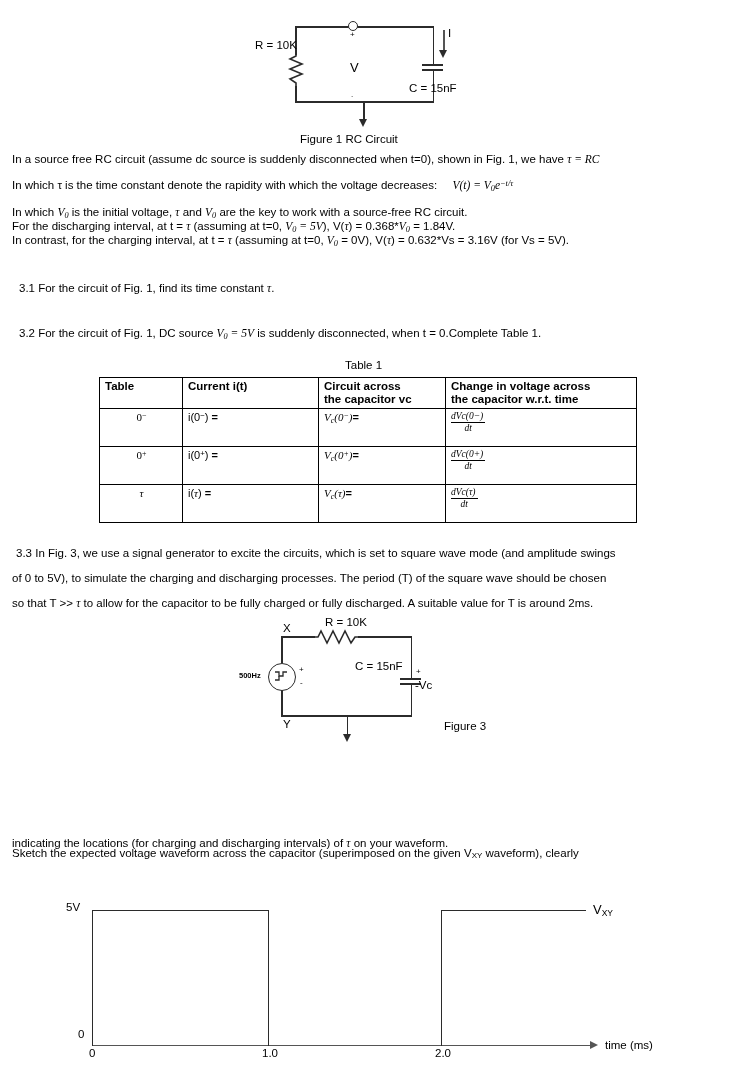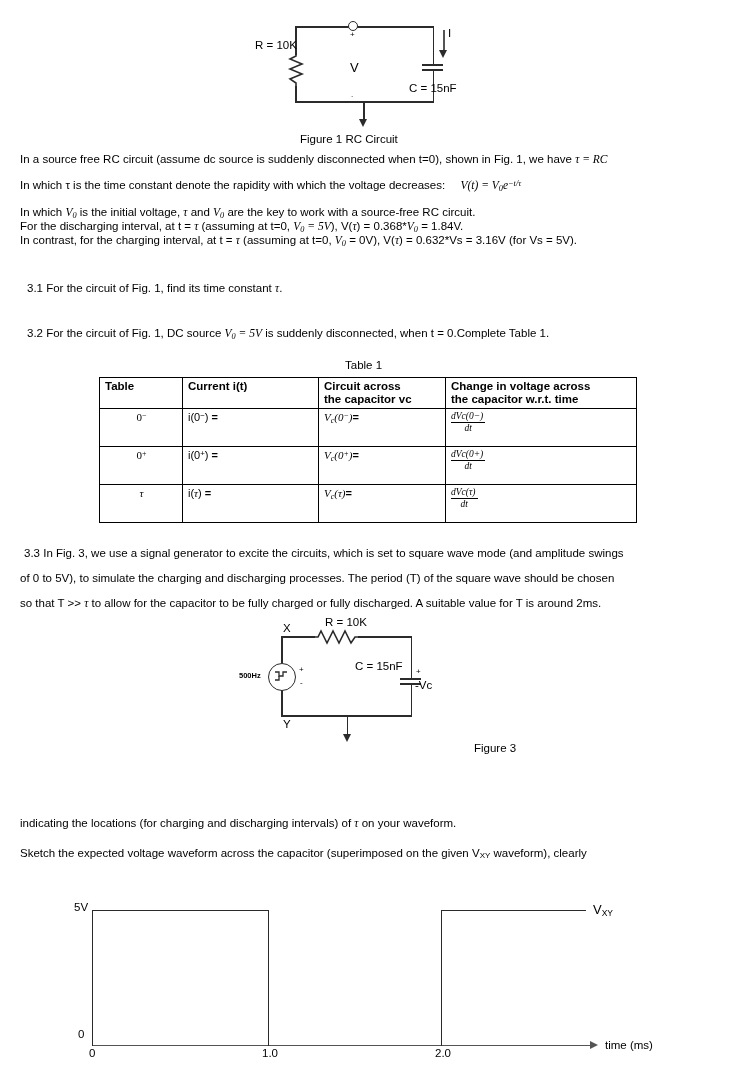--- a/index.html
+++ b/index.html
@@ -18,21 +18,20 @@
   }
   .abs { position: absolute; }
 
   
   .para {
     position: absolute;
     font-size: 11.5px;
     line-height: 14px;
     color: #000;
     white-space: nowrap;
-    margin-left: 8px;
   }
   .itser { font-family: "Liberation Serif", serif; font-style: italic; }
   sub { font-size: 0.72em; vertical-align: -0.25em; }
   sup { font-size: 0.72em; vertical-align: 0.38em; }
 
   
   .wire-h { position: absolute; background: #2b2b2b; height: 1.6px; }
   .wire-v { position: absolute; background: #2b2b2b; width: 1.6px; }
   .cap-plate { position: absolute; background: #2b2b2b; }
   .node-circle {
@@ -290,42 +289,42 @@
   <div class="lbl" style="left:283px; top:7px;">X</div>
   <div class="lbl" style="left:283px; top:103px;">Y</div>
   <div class="lbl" style="left:325px; top:1px;">R = 10K</div>
   <div class="lbl" style="left:355px; top:45px;">C = 15nF</div>
   <div class="lbl" style="left:239px; top:56px; font-size:7.5px; font-weight:bold;">500Hz</div>
   <div class="lbl lbl-sm" style="left:299px; top:50px;">+</div>
   <div class="lbl lbl-sm" style="left:300px; top:63px;">-</div>
   <div class="lbl lbl-sm" style="left:416px; top:52px;">+</div>
   <div class="lbl" style="left:415px; top:64px;">-Vc</div>
 
-  <div class="cap" style="left:444px; top:127px;margin-left:30px;">Figure 3</div>
+  <div class="cap" style="left:444px; top:105px;">Figure 3</div>
 </div>
 
 <div class="para" style="left:12px; top:846px;">
   <span>Sketch the expected voltage waveform across the capacitor (superimposed on the given V</span><span style="font-size:8px; vertical-align:-0.1em;">XY</span><span> waveform), clearly</span>
 </div>
-<div class="para" style="left:12px; top:816px;">
+<div class="para" style="left:12px; top:836px;">
   indicating the locations (for charging and discharging intervals) of <span class="itser">τ</span> on your waveform.
 </div>
 
 <div class="abs" style="left:0px; top:890px; width:729px; height:189px;">
 
   <div class="wire-h" style="left:92px; top:155px; width:500px; height:1.4px; background:#555;"></div>
   <div class="arrow-right" style="left:590px; top:151px; border-left-color:#555;"></div>
 
   <div class="wire-v" style="left:92px; top:20px; height:136px; width:1.4px; background:#2b2b2b;"></div>
   <div class="wire-h" style="left:92px; top:20px; width:177px; height:1.4px; background:#2b2b2b;"></div>
   <div class="wire-v" style="left:268px; top:20px; height:136px; width:1.4px; background:#2b2b2b;"></div>
   <div class="wire-v" style="left:441px; top:20px; height:136px; width:1.4px; background:#2b2b2b;"></div>
   <div class="wire-h" style="left:441px; top:20px; width:145px; height:1.4px; background:#2b2b2b;"></div>
 
-  <div class="lbl" style="left:66px; top:11px;margin-left:8px;">5V</div>
+  <div class="lbl" style="left:66px; top:11px;">5V</div>
   <div class="lbl" style="left:78px; top:138px;">0</div>
 
   <div class="lbl" style="left:89px; top:157px;">0</div>
   <div class="lbl" style="left:262px; top:157px;">1.0</div>
   <div class="lbl" style="left:435px; top:157px;">2.0</div>
 
   <div class="lbl" style="left:605px; top:149px;">time (ms)</div>
 
   <div class="lbl" style="left:593px; top:12px;">
     <span style="font-size:13px;">V</span><span style="font-size:8.5px; vertical-align:-0.25em;">XY</span>

